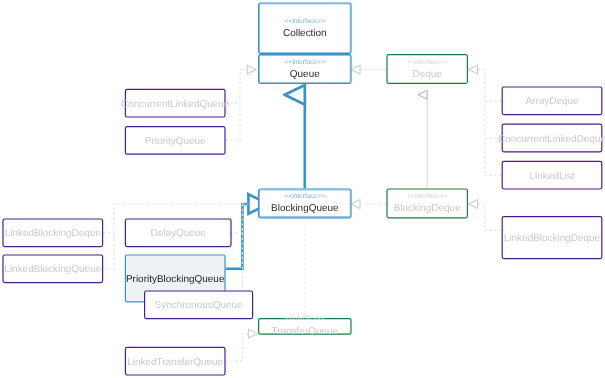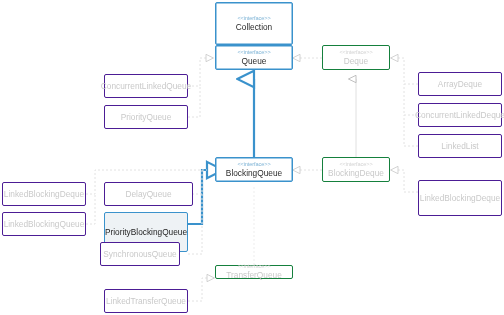--- a/index.html
+++ b/index.html
@@ -173,21 +173,21 @@
   </div>
 
   <div class="node" style="left:104px;top:182px;width:89px;height:24px;">
     <span class="nm">DelayQueue</span>
   </div>
 
   <div class="node sel" style="left:104px;top:212px;width:84px;height:40px;">
     <span class="nm">PriorityBlockingQueue</span>
   </div>
 
-  <div class="node" style="left:100px;top:242px;width:80px;height:24px;">
+  <div class="node" style="left:120px;top:242px;width:91px;height:24px;">
     <span class="nm">SynchronousQueue</span>
   </div>
 
   <div class="node" style="left:104px;top:289px;width:84px;height:24px;">
     <span class="nm">LinkedTransferQueue</span>
   </div>
 
 </div>
 
 </body></html>

